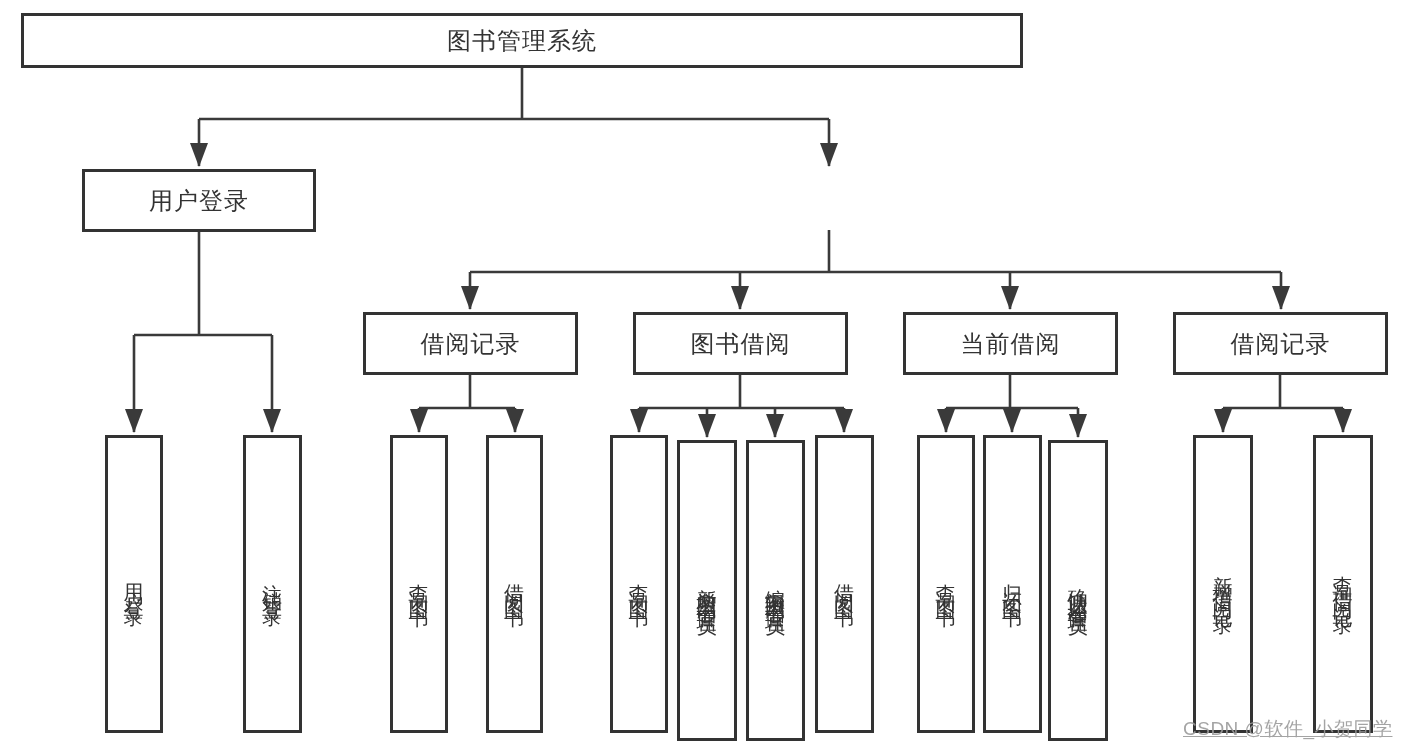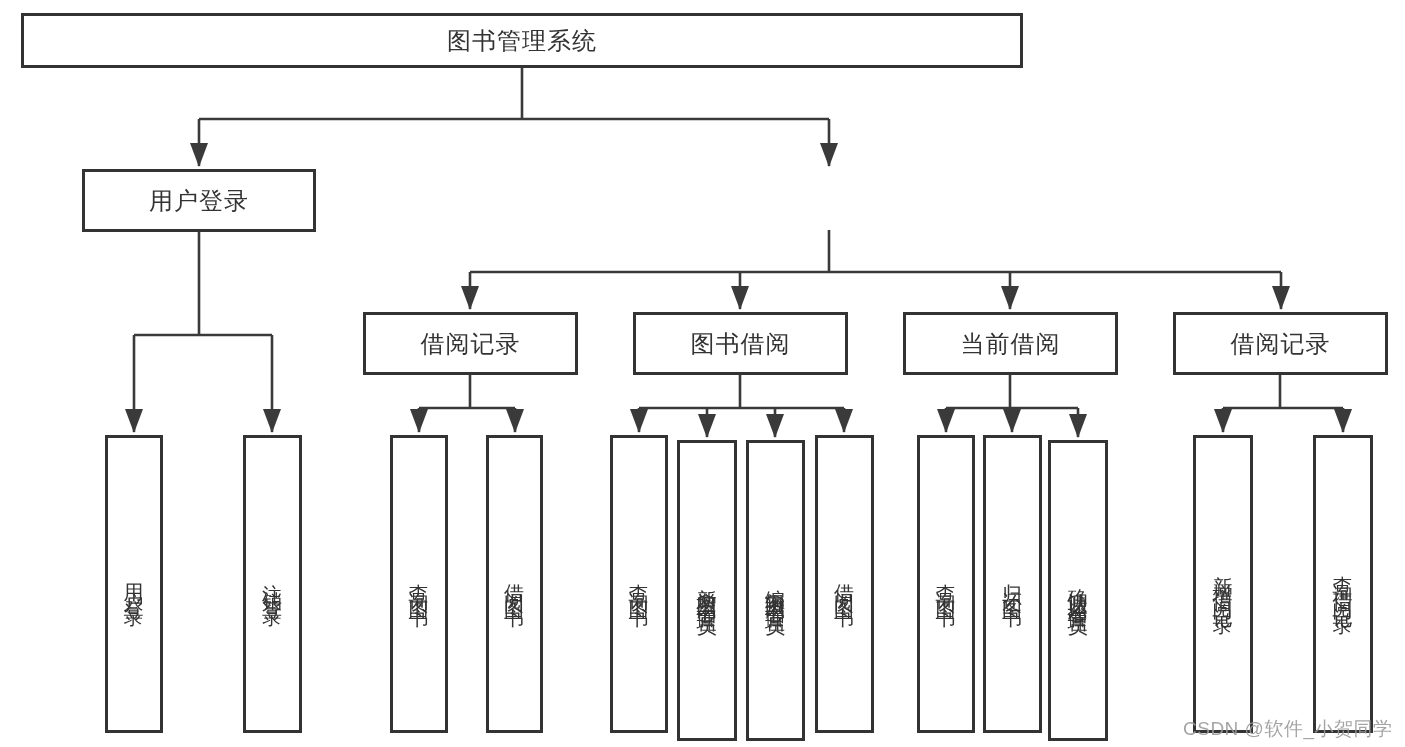--- a/index.html
+++ b/index.html
@@ -47,20 +47,21 @@
   }
   .watermark{
     position:absolute;
     left:1183px;top:716px;
     font-size:19px;
     letter-spacing:0.5px;
     color:var(--wm);
     opacity:0.9;
     white-space:nowrap;
     z-index:5;
+    text-decoration:underline;
   }
 </style>
 </head>
 <body>
 
 <div class="canvas">
 
   <svg class="wires" width="1405" height="747" viewBox="0 0 1405 747">
     <defs>
       <marker id="arw" markerUnits="userSpaceOnUse" markerWidth="26" markerHeight="22" refX="23" refY="10" orient="auto">

